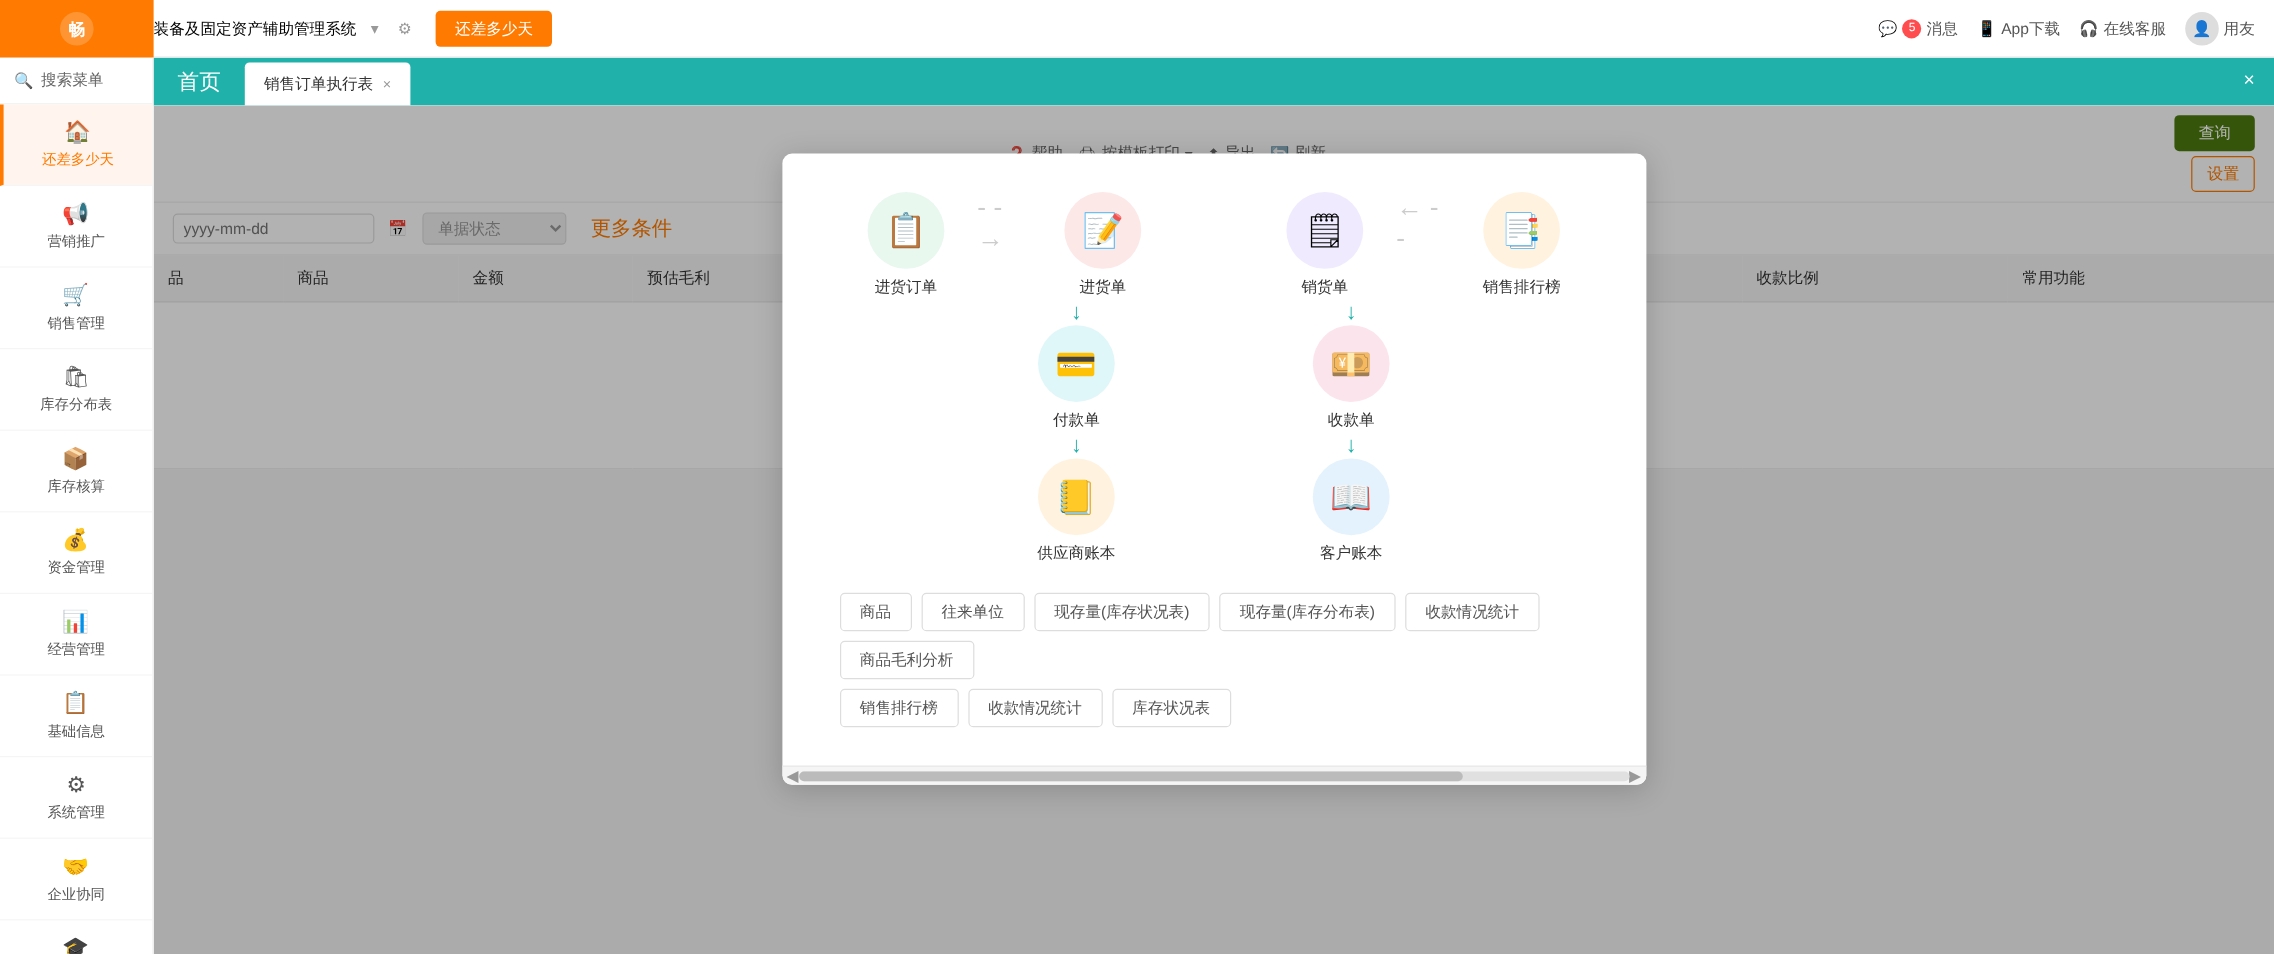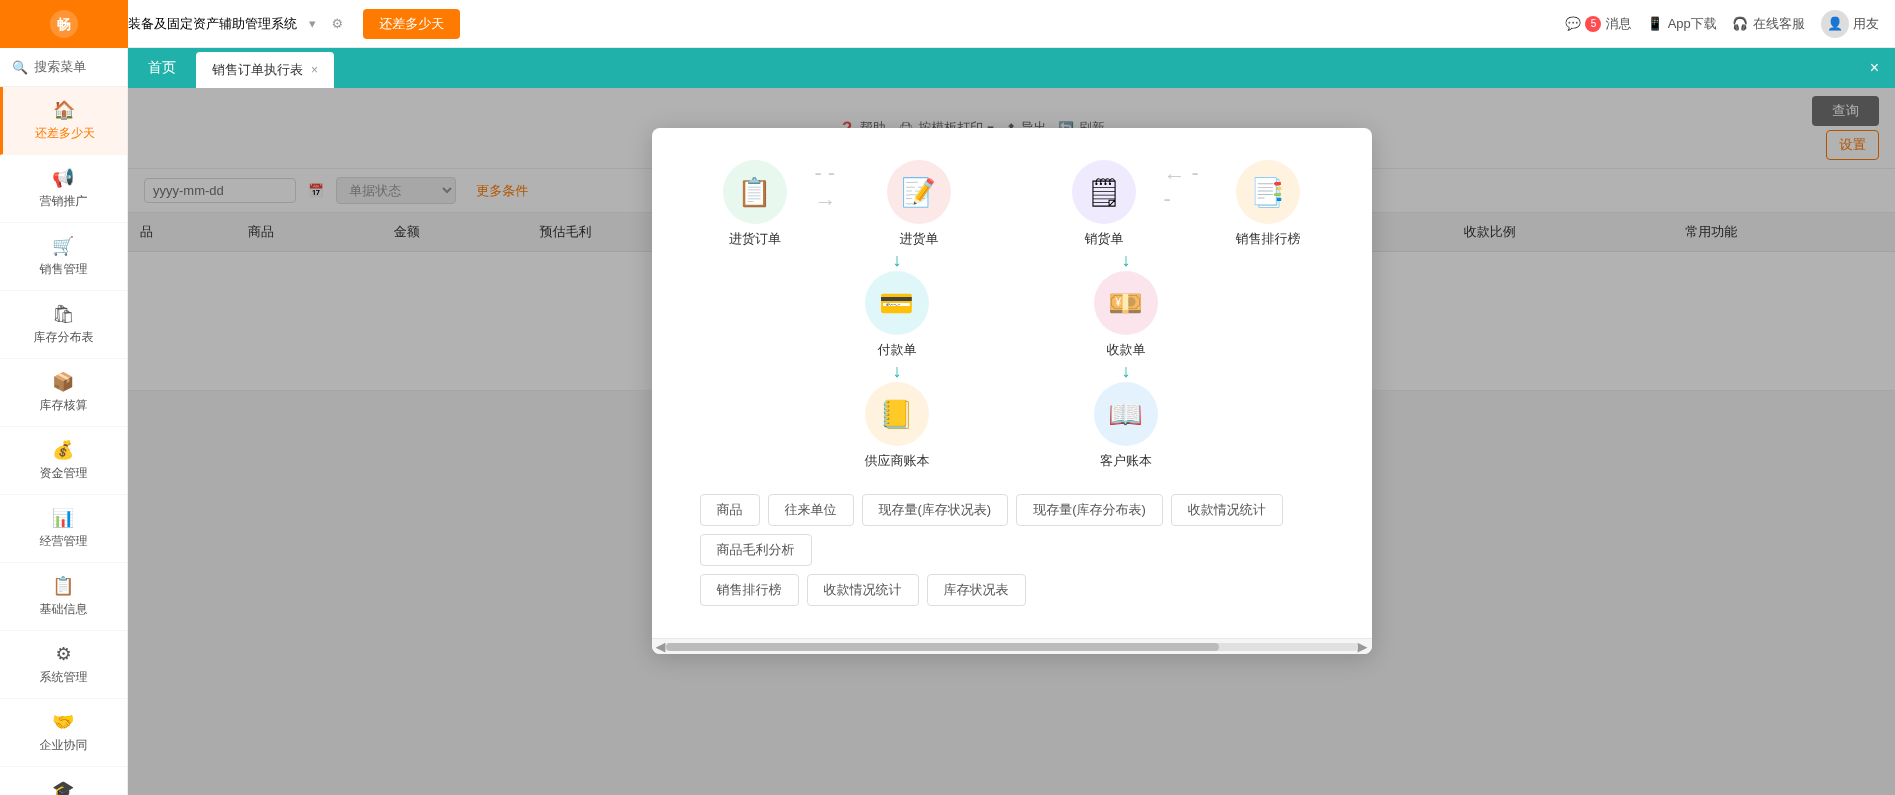--- a/index.html
+++ b/index.html
@@ -23,37 +23,37 @@
     .user-avatar { width: 28px; height: 28px; background: #ddd; border-radius: 50%; display: flex; align-items: center; justify-content: center; color: #888; }
 
     
     .sidebar-logo { background: #ff7a00; height: 48px; display: flex; align-items: center; justify-content: center; }
     .sidebar-search { display: flex; align-items: center; gap: 6px; padding: 10px 12px; color: #666; cursor: pointer; border-bottom: 1px solid #f0f0f0; }
     .sidebar-item { display: flex; flex-direction: column; align-items: center; justify-content: center; padding: 12px 8px; cursor: pointer; color: #555; gap: 4px; font-size: 12px; border-bottom: 1px solid #f5f5f5; }
     .sidebar-item.active { background: #fff5ee; color: #ff7a00; border-left: 3px solid #ff7a00; }
     .sidebar-icon { font-size: 18px; }
 
     
-    .tab-home { color: #fff; padding: 0 20px; height: 40px; display: flex; align-items: center; cursor: pointer; font-size: 14px; }
+    .tab-home { color: #fff; padding: 0 20px; height: 40px; display: flex; align-items: center; cursor: pointer; font-size: 18px; }
     .tab-item { background: #fff; color: #333; padding: 0 16px; height: 36px; margin-top: 4px; border-radius: 4px 4px 0 0; display: flex; align-items: center; gap: 8px; cursor: pointer; font-size: 13px; }
     .tab-close { color: #999; cursor: pointer; font-size: 12px; }
     .tab-close-right { margin-left: auto; color: #fff; cursor: pointer; padding-right: 16px; font-size: 16px; }
 
     
     .toolbar { background: #fff; padding: 8px 16px; display: flex; align-items: center; gap: 12px; border-bottom: 1px solid #eee; flex-shrink: 0; }
     .toolbar-right { margin-left: auto; display: flex; align-items: center; gap: 12px; }
     .toolbar-btn { color: #666; cursor: pointer; display: flex; align-items: center; gap: 4px; font-size: 13px; }
-    .query-btn { background: #737373; color: #fff; border: none; border-radius: 4px; padding: 6px 20px; cursor: pointer; }
+    .query-btn { background: #4d7c0f; color: #fff; border: none; border-radius: 4px; padding: 6px 20px; cursor: pointer; }
     .set-btn { background: #fff; color: #ff7a00; border: 1px solid #ff7a00; border-radius: 4px; padding: 5px 12px; cursor: pointer; margin-top: 4px; }
 
     
     .filter-bar { background: #fff; padding: 8px 16px; display: flex; align-items: center; gap: 12px; border-bottom: 1px solid #eee; flex-shrink: 0; }
-    .filter-input { border: 1px solid #ddd; border-radius: 4px; padding: 4px 8px; color: #999; font-size: 13px; width: 152px; }
+    .filter-input { border: 1px solid #ddd; border-radius: 4px; padding: 4px 8px; color: #999; font-size: 13px; width: 168px; }
     .filter-select { border: 1px solid #ddd; border-radius: 4px; padding: 4px 8px; color: #999; font-size: 13px; width: 120px; }
-    .more-conditions { color: #ff7a00; cursor: pointer; font-size: 13px; margin-left: 8px; font-family: Liberation Serif, serif; }
+    .more-conditions { color: #ff7a00; cursor: pointer; font-size: 17px; margin-left: 8px; font-family: Liberation Serif, serif; }
 
     
     .table-container { background: #fff; overflow: auto; flex: 1; }
     table { width: 100%; border-collapse: collapse; font-size: 13px; }
     th { background: #f5f5f5; padding: 10px 12px; text-align: left; border-bottom: 1px solid #e8e8e8; color: #333; font-weight: 500; white-space: nowrap; }
     td { padding: 10px 12px; border-bottom: 1px solid #f0f0f0; color: #666; }
     .no-data { text-align: center; color: #999; padding: 60px; }
 
     
     .overlay { position: absolute; top: 0; left: 0; right: 0; bottom: 0; background: rgba(0,0,0,0.3); z-index: 100; }

